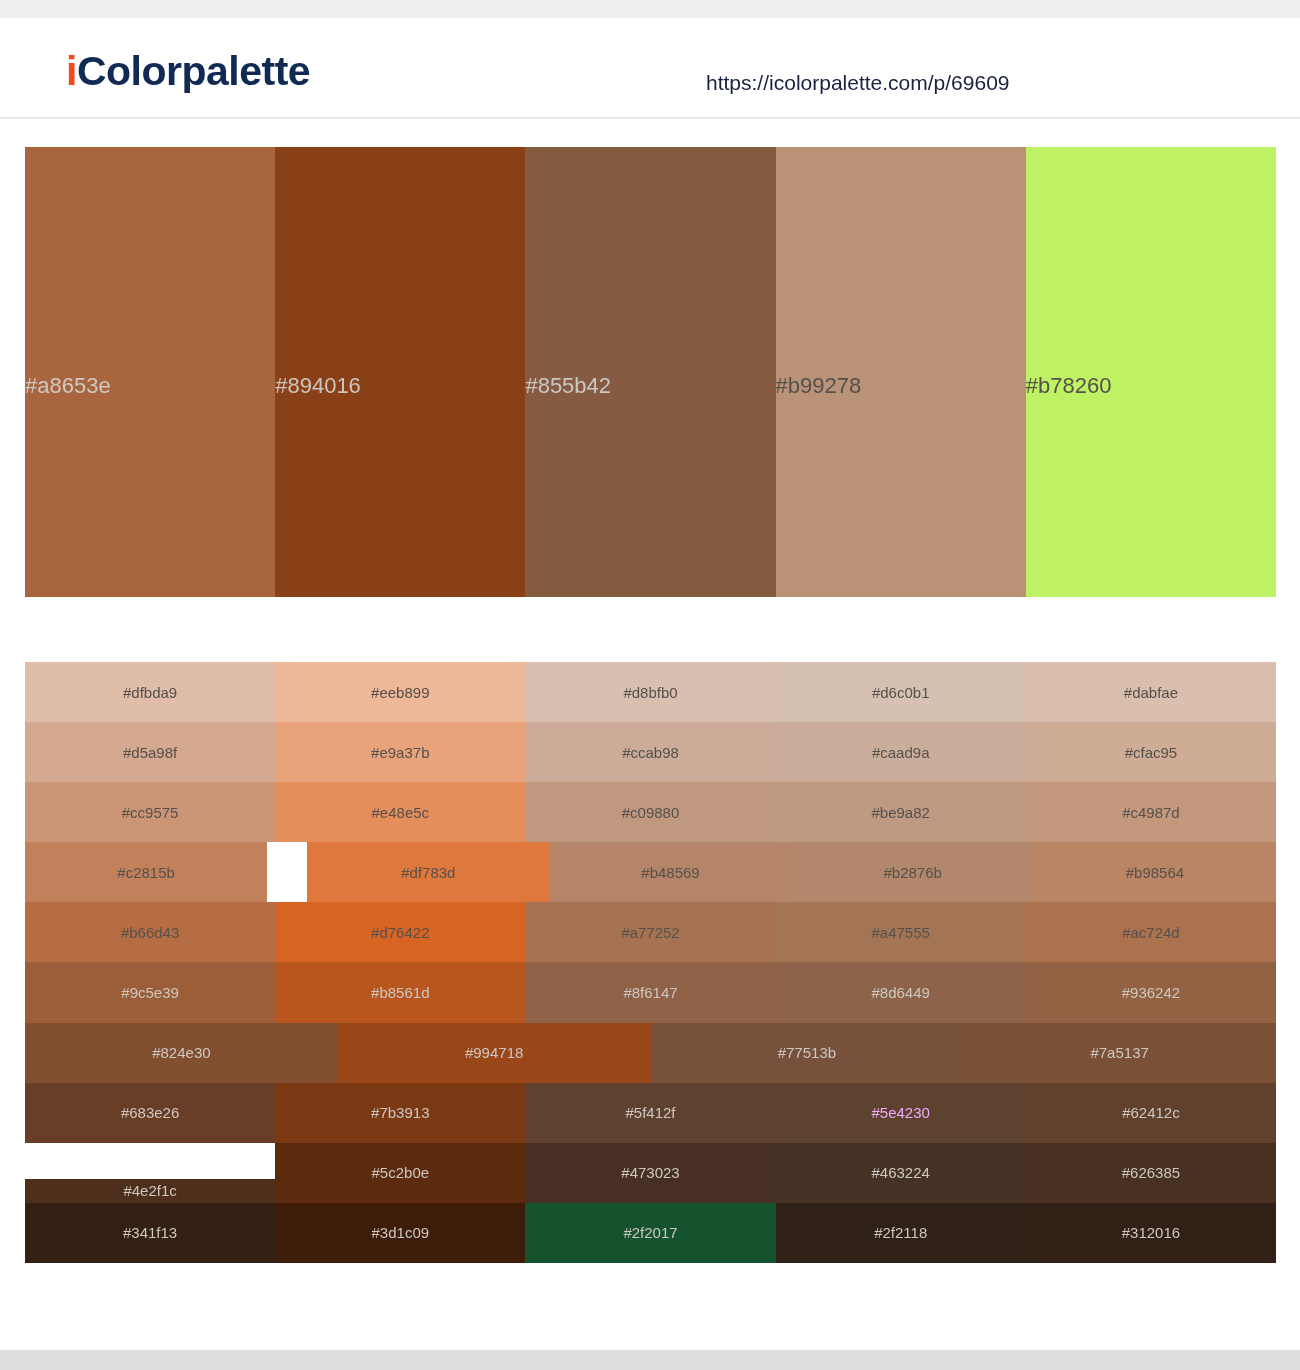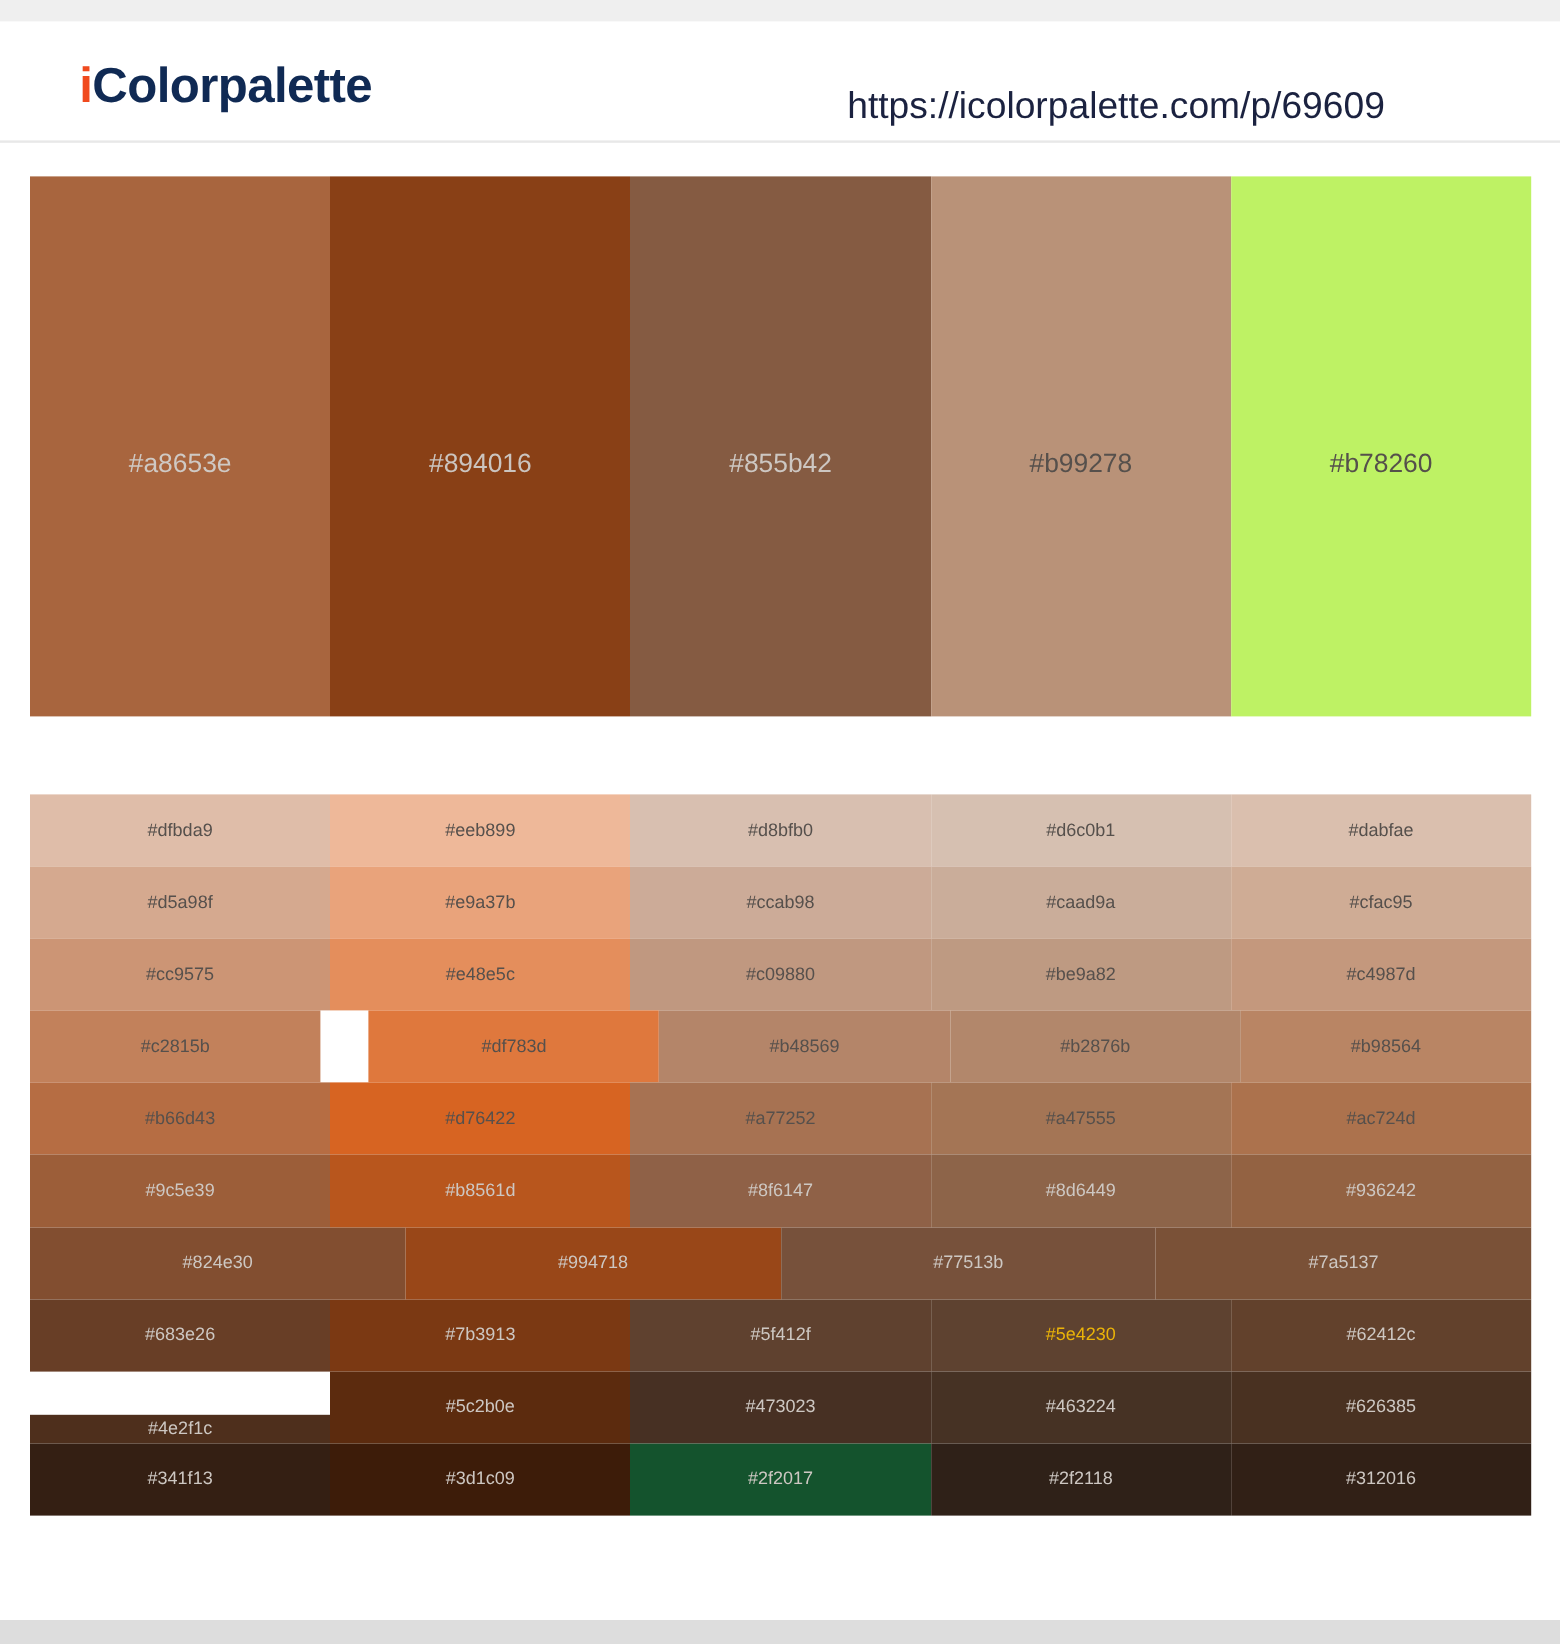--- a/index.html
+++ b/index.html
@@ -45,21 +45,21 @@
     line-height: 1;
     white-space: nowrap;
   }
   .brand .brand-i { color: #f04a1e; }
   .brand .brand-rest { color: #102a54; }
 
   .page-url {
     position: absolute;
     left: 706px;
     top: 54px;
-    font-size: 31px;
+    font-size: 21px;
     color: #1b2240;
     line-height: 1;
     white-space: nowrap;
     text-decoration: none;
   }
 
   
   .swatch-strip {
     position: absolute;
     left: 25px;
@@ -70,21 +70,21 @@
   }
   .swatch {
     flex: 1 1 0;
     position: relative;
   }
   .swatch-label {
     position: absolute;
     left: 0;
     right: 0;
     top: 228px;
-    text-align: center;
+    text-align: left;
     font-size: 22px;
     line-height: 1;
     white-space: nowrap;
   }
 
   
   .shade-grid {
     position: absolute;
     left: 25px;
     top: 662px;
@@ -192,21 +192,21 @@
     <div class="shade-row">
       <div class="shade-cell" style="background: rgb(130, 78, 48); color: rgb(205, 199, 194);">#824e30</div>
       <div class="shade-cell" style="background: rgb(153, 71, 24); color: rgb(205, 199, 194);">#994718</div>
       <div class="shade-cell" style="background: rgb(119, 81, 59); color: rgb(205, 199, 194);">#77513b</div>
       <div class="shade-cell" style="background: rgb(122, 81, 55); color: rgb(205, 199, 194);">#7a5137</div>
     </div>
     <div class="shade-row">
       <div class="shade-cell" style="background: rgb(104, 62, 38); color: rgb(205, 199, 194);">#683e26</div>
       <div class="shade-cell" style="background: rgb(123, 57, 19); color: rgb(205, 199, 194);">#7b3913</div>
       <div class="shade-cell" style="background: rgb(95, 65, 47); color: rgb(205, 199, 194);">#5f412f</div>
-      <div class="shade-cell" style="background: rgb(94, 66, 48); color: #eab308;">#5e4230</div>
+      <div class="shade-cell" style="background: rgb(94, 66, 48); color: #f0abfc;">#5e4230</div>
       <div class="shade-cell" style="background: rgb(98, 65, 44); color: rgb(205, 199, 194);">#62412c</div>
     </div>
     <div class="shade-row">
       <div class="shade-cell" style="background: rgb(78, 47, 28); color: rgb(205, 199, 194); margin-top: 36px;">#4e2f1c</div>
       <div class="shade-cell" style="background: rgb(92, 43, 14); color: rgb(205, 199, 194);">#5c2b0e</div>
       <div class="shade-cell" style="background: rgb(71, 48, 35); color: rgb(205, 199, 194);">#473023</div>
       <div class="shade-cell" style="background: rgb(70, 50, 36); color: rgb(205, 199, 194);">#463224</div>
       <div class="shade-cell" style="background: rgb(73, 49, 33); color: rgb(205, 199, 194);">#626385</div>
     </div>
     <div class="shade-row">

